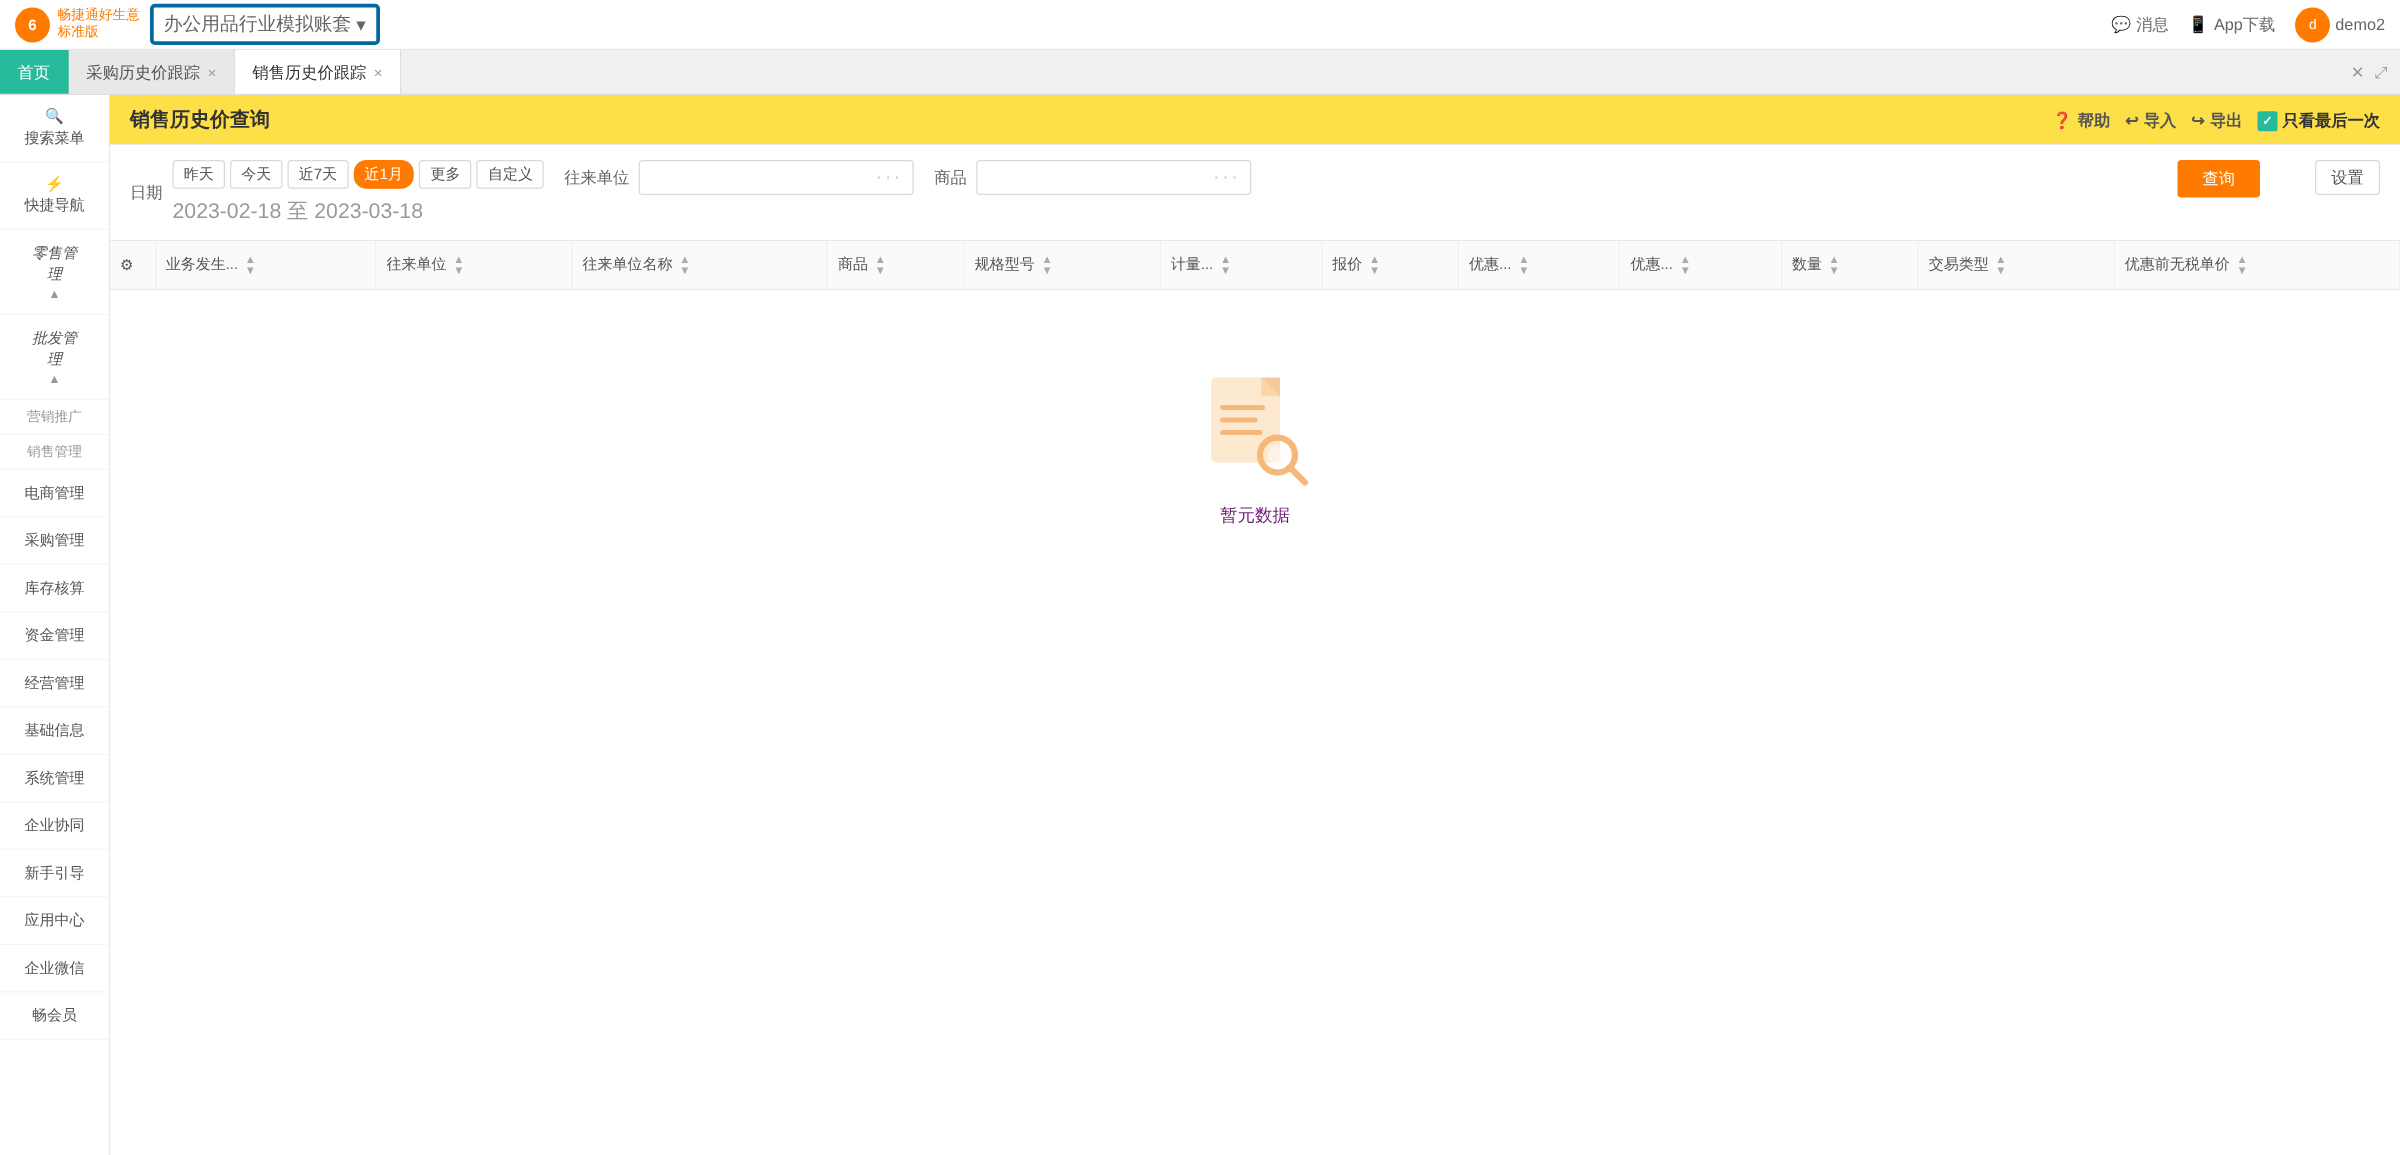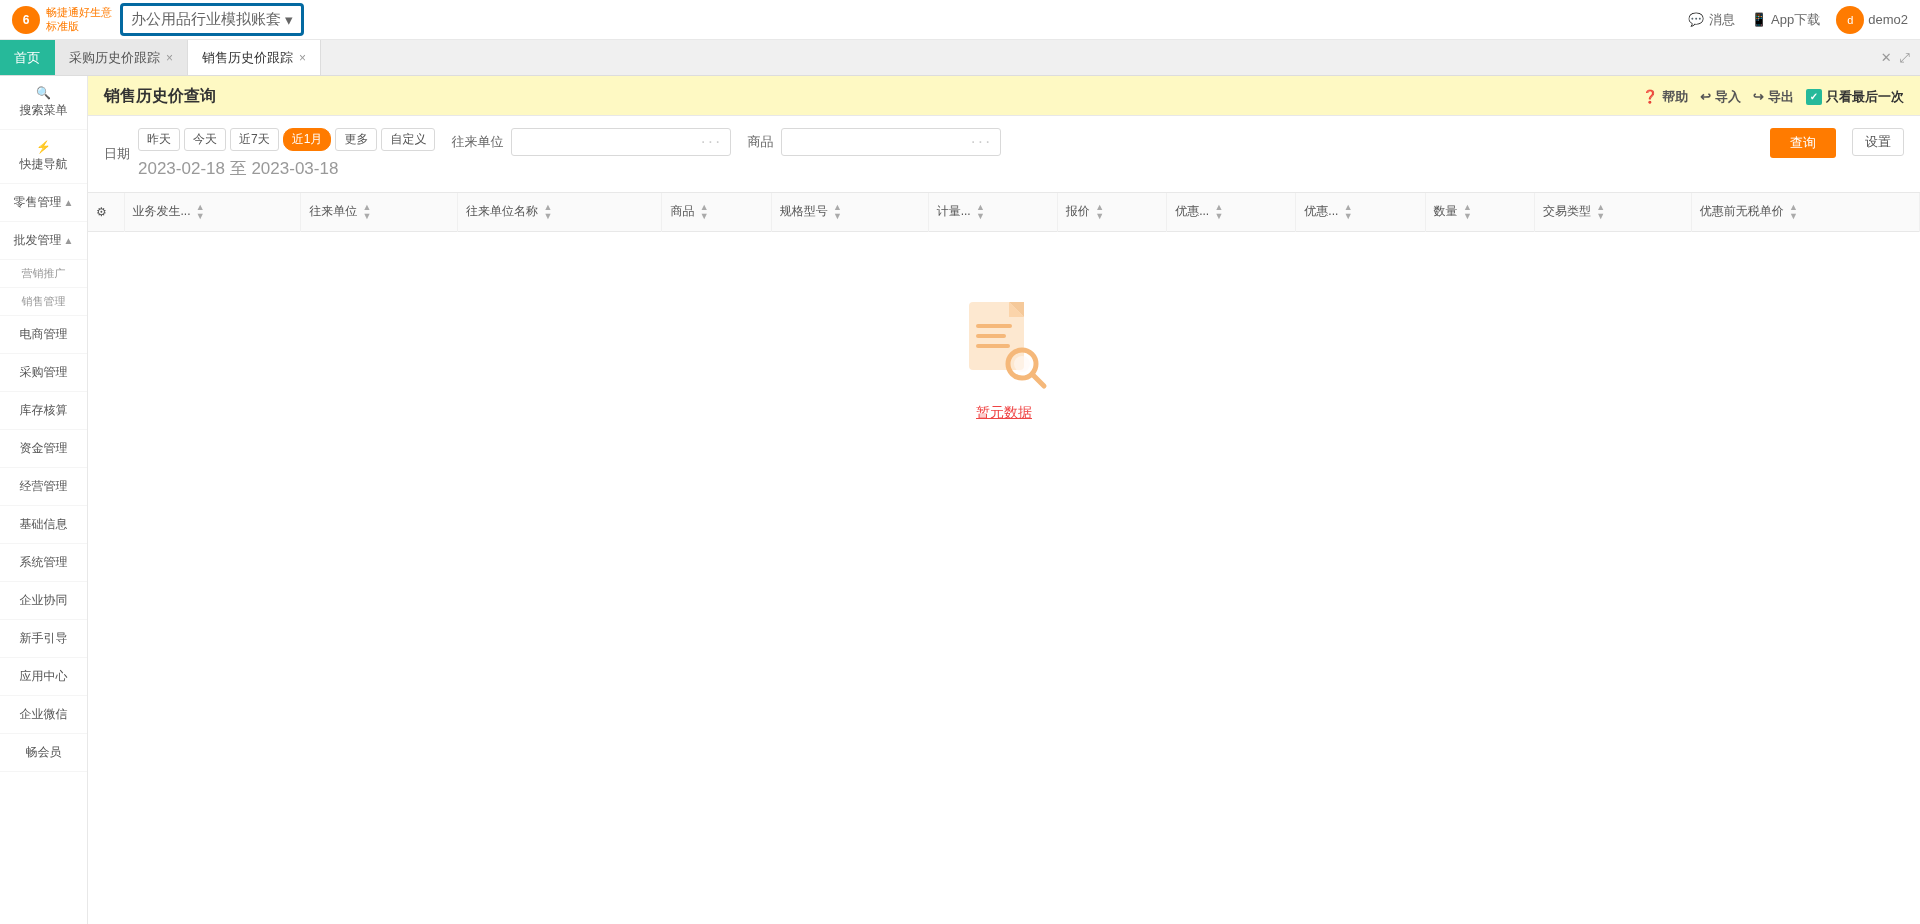--- a/index.html
+++ b/index.html
@@ -23,26 +23,26 @@
     .tab .tab-close { color: #999; font-size: 12px; cursor: pointer; display: flex; align-items: center; }
     .tab.home-tab { background: #26b99a; color: white; border-color: #26b99a; }
     .tab-actions { margin-left: auto; display: flex; align-items: center; gap: 8px; padding: 0 10px; }
 
     
     .main-layout { display: flex; flex: 1; overflow: hidden; }
 
     
     .sidebar { width: 88px; background: #fff; border-right: 1px solid #e8e8e8; display: flex; flex-direction: column; overflow-y: auto; }
     .sidebar-item { padding: 10px 4px; text-align: center; cursor: pointer; color: #555; font-size: 12px; border-bottom: 1px solid #f5f5f5; display: flex; flex-direction: column; align-items: center; gap: 2px; }
-    .sidebar-item.has-arrow { display: flex; flex-direction: row; align-items: center; justify-content: center; gap: 2px; padding: 10px 8px; }
+    .sidebar-item.has-arrow { display: flex; flex-direction: column; align-items: center; justify-content: center; gap: 2px; padding: 10px 20px; font-style: italic; }
     .sidebar-arrow { font-size: 10px; color: #999; }
 
     
     .content-area { flex: 1; background: #f5f7f9; overflow: hidden; display: flex; flex-direction: column; }
-    .page-header { background: #fef9c3; padding: 10px 16px 8px; border-bottom: 1px solid #e8e8e8; }
+    .page-header { background: #fde047; padding: 10px 16px 8px; border-bottom: 1px solid #e8e8e8; }
     .page-title { font-size: 16px; font-weight: bold; color: #333; display: flex; align-items: center; justify-content: space-between; }
 
     
     .filter-area { background: #fff; padding: 12px 16px; border-bottom: 1px solid #e8e8e8; display: flex; align-items: flex-start; gap: 16px; flex-wrap: wrap; }
     .filter-group { display: flex; align-items: center; gap: 8px; }
     .filter-label { color: #666; font-size: 13px; white-space: nowrap; }
     .date-btns { display: flex; align-items: center; gap: 4px; flex-wrap: wrap; }
     .date-btn { padding: 2px 8px; border: 1px solid #d9d9d9; border-radius: 3px; cursor: pointer; color: #555; font-size: 12px; background: #fff; }
     .date-btn.active { background: #ff7b00; color: white; border-color: #ff7b00; border-radius: 10px; }
     .date-range { color: #999; font-size: 17px; margin-top: 2px; }
@@ -57,21 +57,21 @@
 
     
     .table-container { flex: 1; background: #fff; overflow: auto; margin: 0; }
     table { width: 100%; border-collapse: collapse; font-size: 13px; }
     thead tr { background: #fafafa; border-bottom: 1px solid #e8e8e8; }
     th { padding: 10px 8px; text-align: left; color: #555; font-weight: normal; border-right: 1px solid #f0f0f0; white-space: nowrap; cursor: pointer; user-select: none; font-size: 12px; }
     th .sort-arrows { display: inline-flex; flex-direction: column; margin-left: 2px; line-height: 1; font-size: 9px; color: #aaa; vertical-align: middle; }
 
     
     .empty-state { display: flex; flex-direction: column; align-items: center; justify-content: center; flex: 1; padding: 60px 0; }
-    .empty-text { color: #ef4444; font-size: 14px; margin-top: 12px; text-decoration: underline; }
+    .empty-text { color: #701a75; font-size: 14px; margin-top: 12px; }
 
     
     .empty-illustration { width: 100px; height: 100px; position: relative; display: flex; align-items: center; justify-content: center; }
 
     .top-right-controls { display: flex; align-items: center; gap: 12px; font-size: 13px; }
     .control-item { display: flex; align-items: center; gap: 4px; cursor: pointer; color: #555; }
   </style>
 </head>
 <body>
 
@@ -241,21 +241,21 @@
         <span class="filter-label">商品</span>
         <div class="filter-input" style="width:220px;">
           <span class="filter-input-text"></span>
           <span class="filter-input-dots">···</span>
         </div>
       </div>
 
       <div class="filter-actions">
         <button class="btn-query">查询</button>
       </div>
-      <div style="display:flex;align-items:center;padding-bottom:2px;">
+      <div style="display:flex;align-items:center;padding-bottom:2px;margin-left:28px;">
         <button class="btn-setting">设置</button>
       </div>
     </div>
 
     <div class="table-container">
       <table>
         <thead>
           <tr>
             <th style="width:36px;">
               <span>⚙</span>

